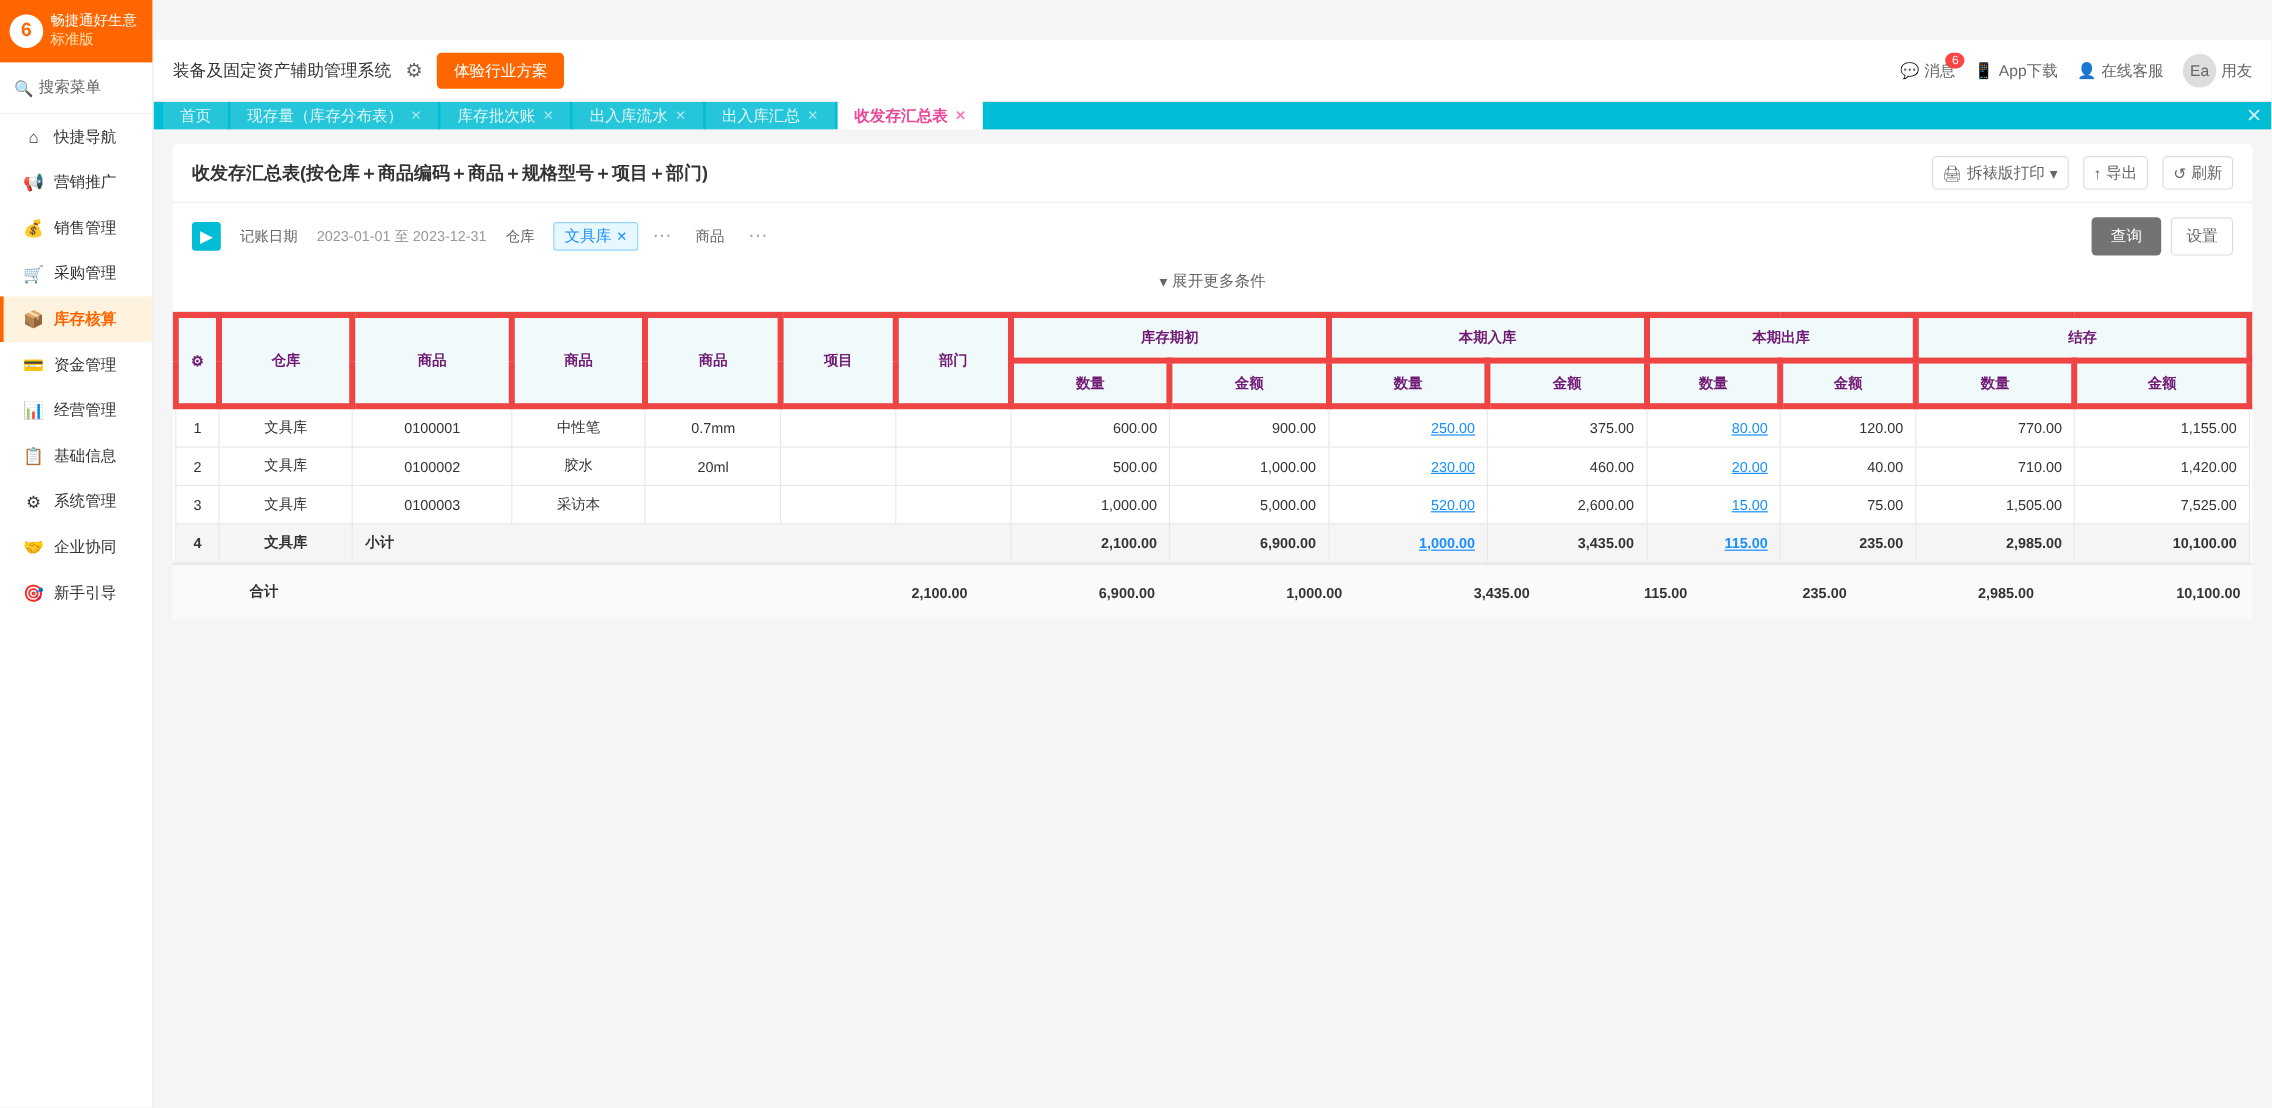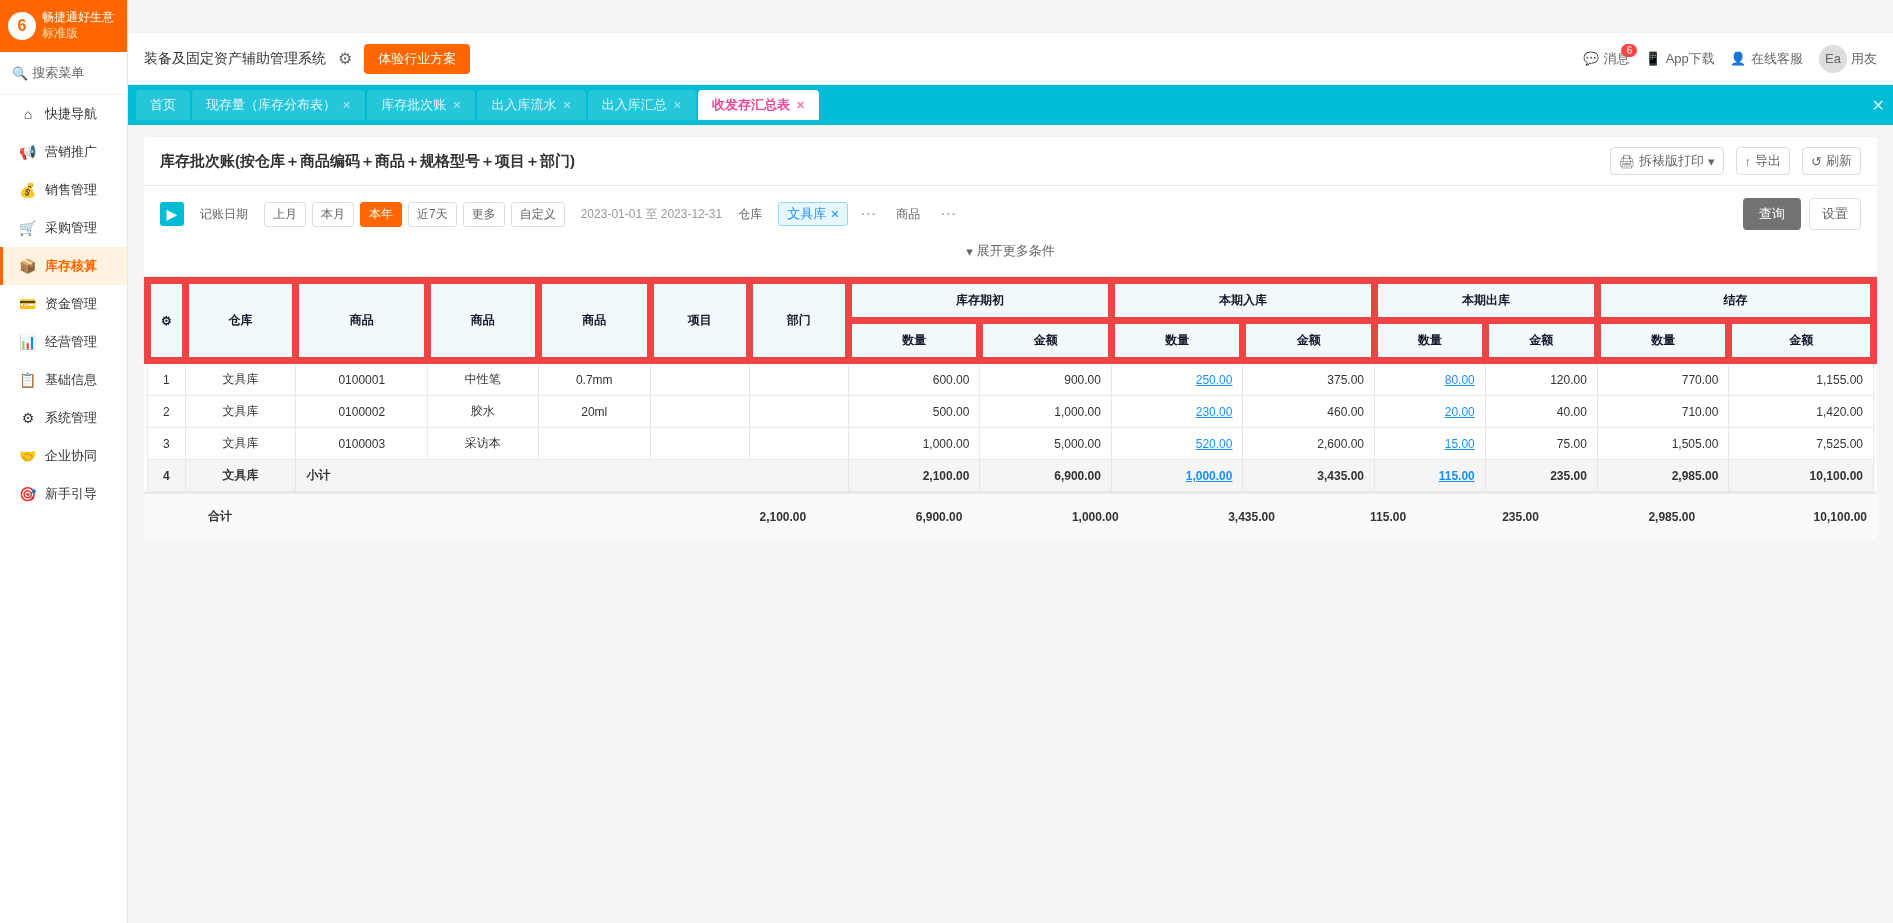--- a/index.html
+++ b/index.html
@@ -26,21 +26,21 @@
     .top-header { height: 52px; background: #fff; border-bottom: 1px solid #e8e8e8; display: flex; align-items: center; padding: 0 16px; gap: 12px; margin-top: 33px; }
     .system-title { font-size: 14px; color: #333; }
     .top-header-actions { display: flex; align-items: center; gap: 16px; }
     .btn-experience { background: #ff6600; color: #fff; border: none; padding: 6px 14px; border-radius: 4px; cursor: pointer; font-size: 13px; }
     .header-icon-btn { display: flex; align-items: center; gap: 4px; color: #666; cursor: pointer; font-size: 12px; position: relative; }
     .badge { position: absolute; top: -6px; right: -8px; background: #ff4444; color: #fff; border-radius: 8px; padding: 1px 4px; font-size: 10px; min-width: 16px; text-align: center; }
     .settings-icon { font-size: 16px; color: #666; cursor: pointer; }
     .user-avatar { width: 28px; height: 28px; background: #ddd; border-radius: 50%; display: flex; align-items: center; justify-content: center; font-size: 11px; color: #666; }
 
     
-    .tab-bar { background: #00bcd4; display: flex; align-items: center; padding: 0 8px; height: 40px; gap: 2px; }
+    .tab-bar { background: #00bcd4; display: flex; align-items: center; padding: 0 8px; height: 23px; gap: 2px; }
     .tab { display: flex; align-items: center; gap: 6px; padding: 6px 14px; border-radius: 4px 4px 0 0; cursor: pointer; font-size: 13px; color: rgba(255,255,255,0.85); background: rgba(255,255,255,0.15); }
     .tab.active { background: #fff; color: #ec4899; font-weight: bold; }
     .tab-close { font-size: 11px; color: inherit; cursor: pointer; opacity: 0.7; }
     .tab-bar-close { margin-left: auto; color: #fff; cursor: pointer; font-size: 16px; opacity: 0.8; }
 
     
     .content { flex: 1; background: #f5f5f5; overflow-y: auto; padding: 12px 16px; }
 
     
     .page-title-bar { background: #fff; padding: 10px 16px; border-radius: 4px 4px 0 0; border-bottom: 1px solid #e8e8e8; display: flex; align-items: center; justify-content: space-between; }
@@ -60,21 +60,21 @@
     .warehouse-tag { display: flex; align-items: center; gap: 4px; background: #e6f7ff; border: 1px solid #91d5ff; color: #1890ff; padding: 2px 8px; border-radius: 3px; font-size: 12px; }
     .warehouse-tag-close { cursor: pointer; color: #1890ff; font-size: 11px; }
     .filter-dots { color: #999; cursor: pointer; font-size: 16px; padding: 0 4px; }
     .btn-query { background: #737373; color: #fff; border: none; padding: 6px 16px; border-radius: 4px; cursor: pointer; font-size: 13px; }
     .btn-settings-small { background: #fff; color: #666; border: 1px solid #ddd; padding: 6px 12px; border-radius: 4px; cursor: pointer; font-size: 13px; text-align: right; }
     .expand-more { display: flex; align-items: center; justify-content: center; gap: 4px; color: #666; cursor: pointer; font-size: 12px; padding: 4px; }
 
     
     .table-container { background: #fff; border-radius: 0 0 4px 4px; overflow: hidden; }
     .data-table { width: 100%; border-collapse: collapse; }
-    .data-table th { background: #f0fafa; color: #0f172a; font-weight: bold; padding: 8px 10px; text-align: center; border: 7px solid #ef4444; font-size: 12px; white-space: nowrap; }
+    .data-table th { background: #f0fafa; color: #701a75; font-weight: bold; padding: 8px 10px; text-align: center; border: 5px solid #ef4444; font-size: 12px; white-space: nowrap; }
     .data-table td { padding: 7px 10px; border: 1px solid #e8e8e8; text-align: center; font-size: 12px; color: #333; }
     .data-table .subtotal td { font-weight: bold; background: #f5f5f5; }
     .data-table .number { text-align: right; }
     .data-table .link { color: #1890ff; text-decoration: underline; cursor: pointer; }
     .settings-col { width: 36px; }
     .th-group { text-align: center; }
 
     
     .footer-total { background: #fafafa; border-top: 2px solid #e8e8e8; padding: 8px 0; display: flex; align-items: center; }
     .footer-total table { width: 100%; border-collapse: collapse; }
@@ -201,21 +201,21 @@
     <div class="tab active">
       <span>收发存汇总表</span>
       <span class="tab-close">✕</span>
     </div>
     <span class="tab-bar-close">✕</span>
   </div>
 
   <div class="content">
 
     <div class="page-title-bar">
-      <span class="page-title">库存批次账(按仓库＋商品编码＋商品＋规格型号＋项目＋部门)</span>
+      <span class="page-title">收发存汇总表(按仓库＋商品编码＋商品＋规格型号＋项目＋部门)</span>
       <div class="page-actions">
         <button class="btn-action">
           <span>🖨</span>
           <span>拆裱版打印</span>
           <span>▾</span>
         </button>
         <button class="btn-action">
           <span>↑</span>
           <span>导出</span>
         </button>
@@ -225,28 +225,20 @@
         </button>
       </div>
     </div>
 
     <div class="filter-area">
       <div class="filter-row">
 
         <div class="expand-arrow">▶</div>
 
         <span class="filter-label">记账日期</span>
-        <div class="filter-dates">
-          <button class="date-btn">上月</button>
-          <button class="date-btn">本月</button>
-          <button class="date-btn active">本年</button>
-          <button class="date-btn">近7天</button>
-          <button class="date-btn">更多</button>
-          <button class="date-btn">自定义</button>
-        </div>
         <span class="date-range">2023-01-01 至 2023-12-31</span>
 
         <span class="filter-label">仓库</span>
         <div class="filter-warehouse">
           <div class="warehouse-tag">
             <span>文具库</span>
             <span class="warehouse-tag-close">✕</span>
           </div>
           <span class="filter-dots">···</span>
         </div>

